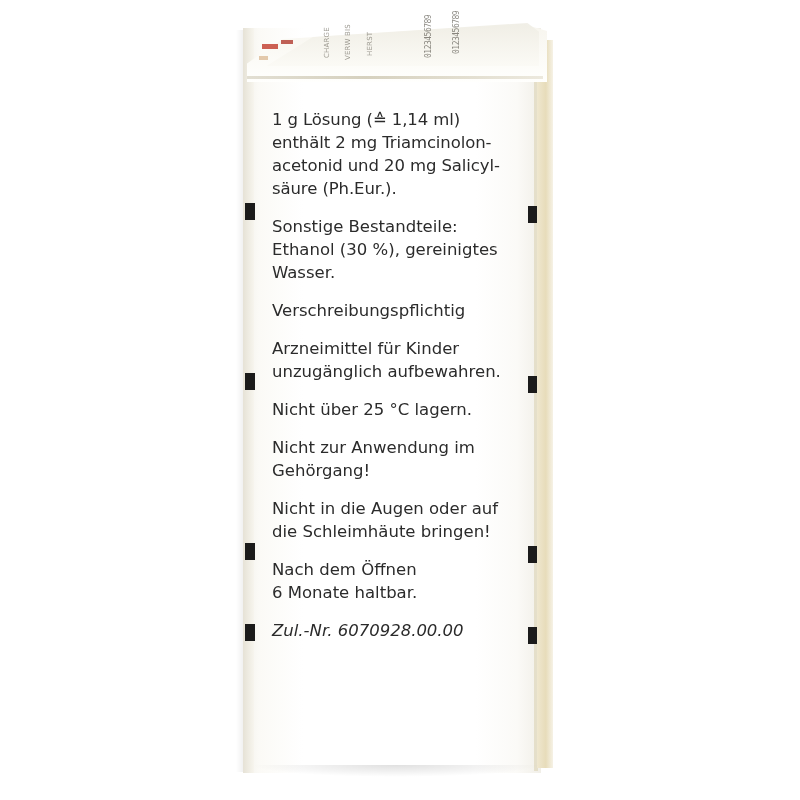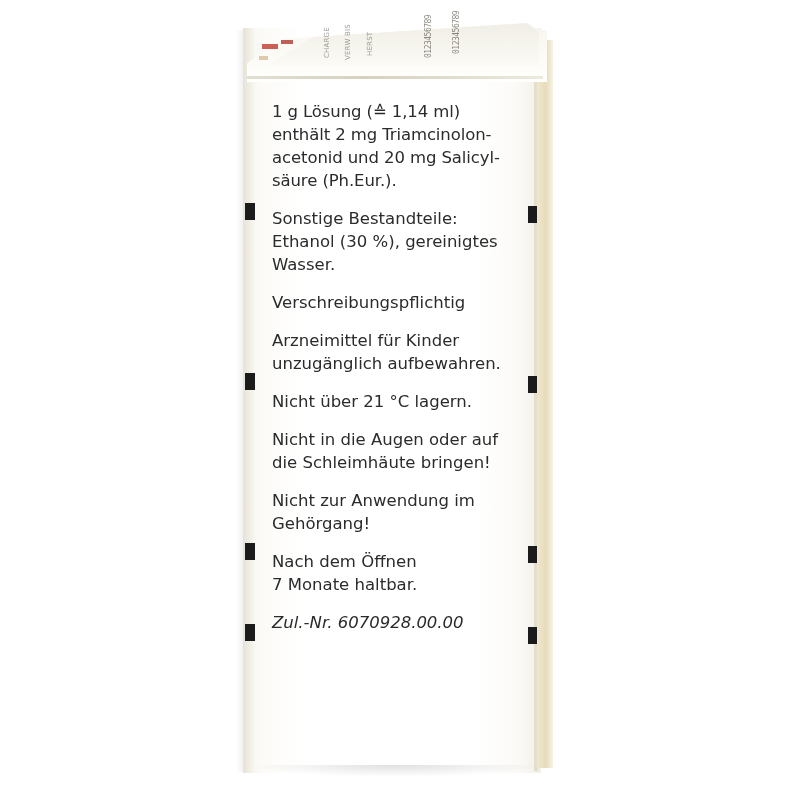--- a/index.html
+++ b/index.html
@@ -146,21 +146,21 @@
     position: absolute;
     left: 272px;
     top: 96px;
     width: 262px;
     color: #2b2b2b;
     font-family: "DejaVu Sans", sans-serif;
     font-size: 16.5px;
     line-height: 23px;
   }
   .textblock p {
-    margin: 4px 0 15px 0;
+    margin: 12px 0 15px 0;
     white-space: pre-line;
   }
   .textblock p:last-child { margin-bottom: 0; font-style: italic; }
   .tight { letter-spacing: -0.1px; }
 
   
   .ground-shadow {
     position: absolute;
     left: 250px;
     top: 765px;
@@ -220,24 +220,24 @@
     <p class="tight">1 g Lösung (≙ 1,14 ml)
 enthält 2 mg Triamcinolon-
 acetonid und 20 mg Salicyl-
 säure (Ph.Eur.).</p>
     <p>Sonstige Bestandteile:
 Ethanol (30 %), gereinigtes
 Wasser.</p>
     <p>Verschreibungspflichtig</p>
     <p>Arzneimittel für Kinder
 unzugänglich aufbewahren.</p>
-    <p>Nicht über 21 °C lagern.</p>
+    <p>Nicht über 25 °C lagern.</p>
+    <p>Nicht zur Anwendung im
+Gehörgang!</p>
     <p>Nicht in die Augen oder auf
 die Schleimhäute bringen!</p>
-    <p>Nicht zur Anwendung im
-Gehörgang!</p>
     <p>Nach dem Öffnen
-7 Monate haltbar.</p>
+6 Monate haltbar.</p>
     <p>Zul.-Nr. 6070928.00.00</p>
   </div>
 
   <div class="ground-shadow"></div>
 </div>
 
 </body></html>

